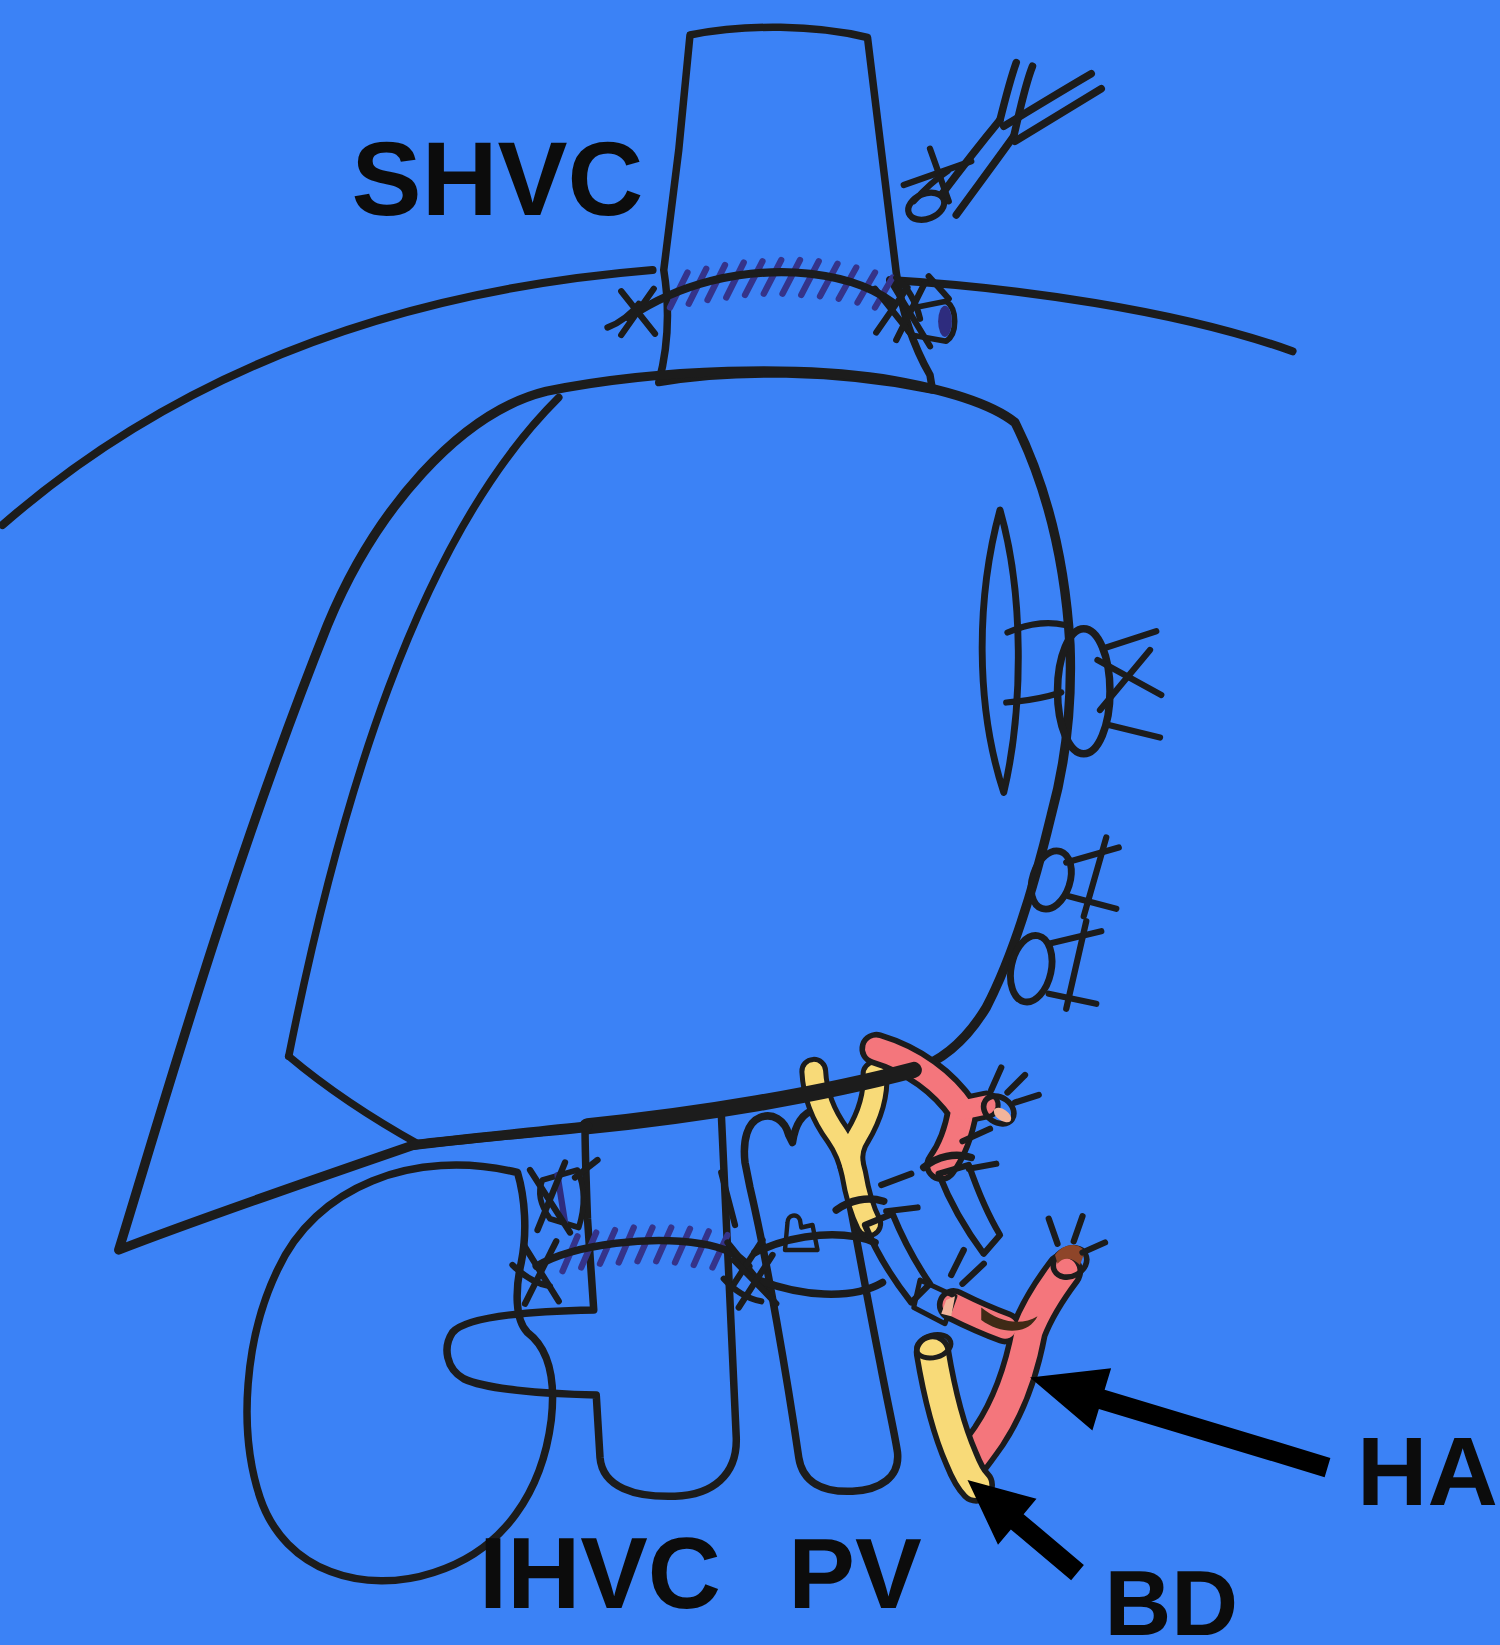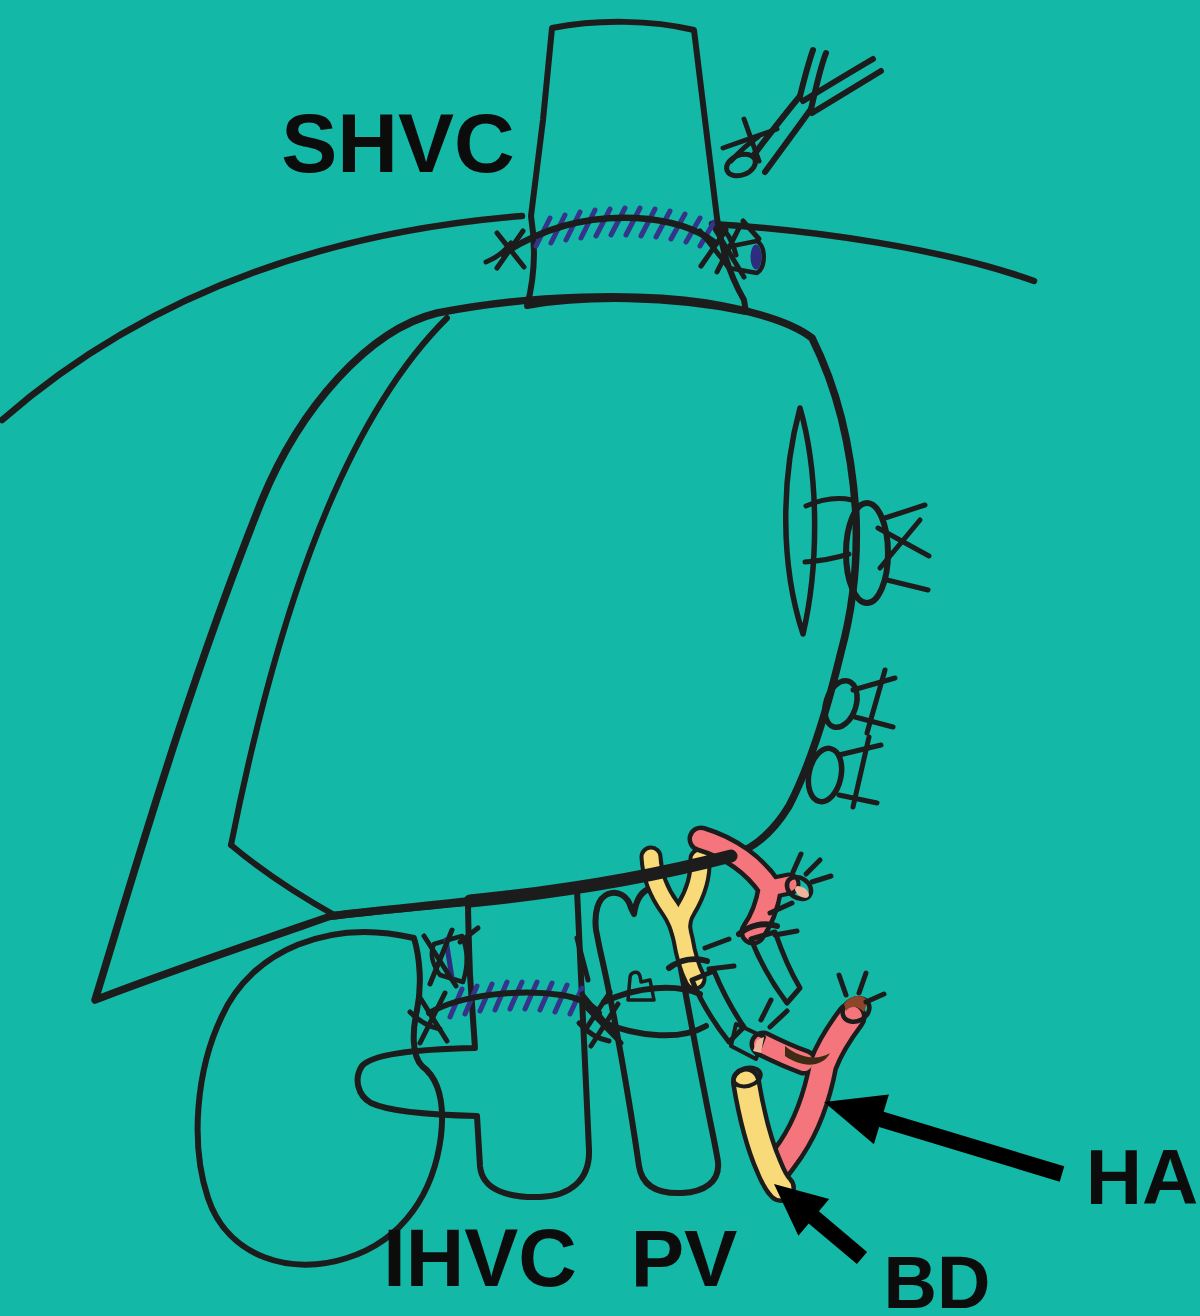--- a/index.html
+++ b/index.html
@@ -1,16 +1,16 @@
 <!DOCTYPE html>
 <html><head>
 <meta charset="utf-8">
 <style>
   html,body{margin:0;padding:0;background:#fff;}
-  .stage{position:relative;width:1200px;height:1316px;background:#14b8a6;overflow:hidden;}
+  .stage{position:relative;width:1200px;height:1316px;background:#3b82f6;overflow:hidden;}
   svg{display:block;}
   .lbl{font-family:"Liberation Sans","DejaVu Sans",sans-serif;font-weight:bold;fill:#0c0c0c;}
   .ink{stroke:#1c1c1c;fill:none;stroke-linecap:round;stroke-linejoin:round;}
 </style>
 </head>
 <body>
 
 <div class="stage">
 <svg width="1200" height="1316" viewBox="0 0 1200 1316">
 

